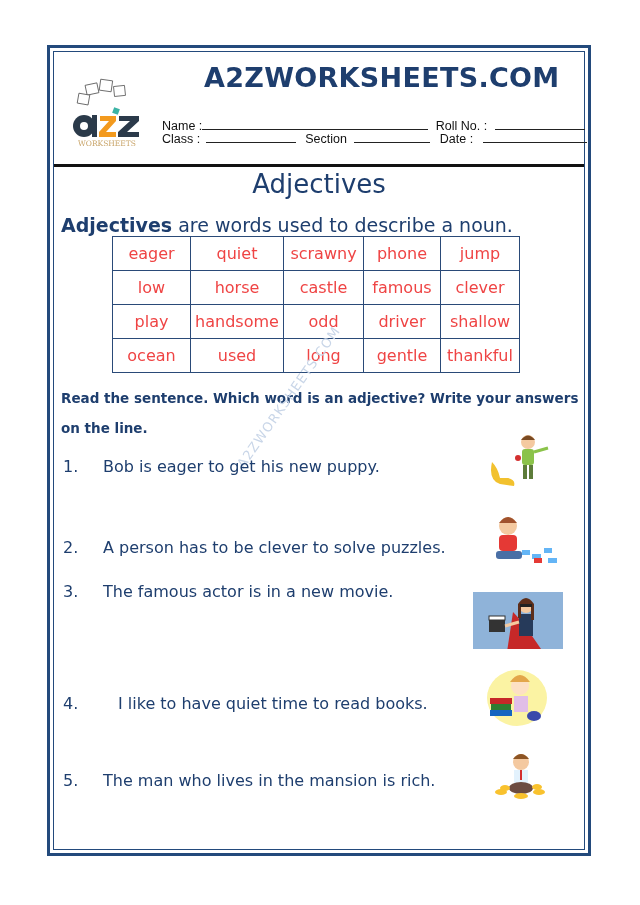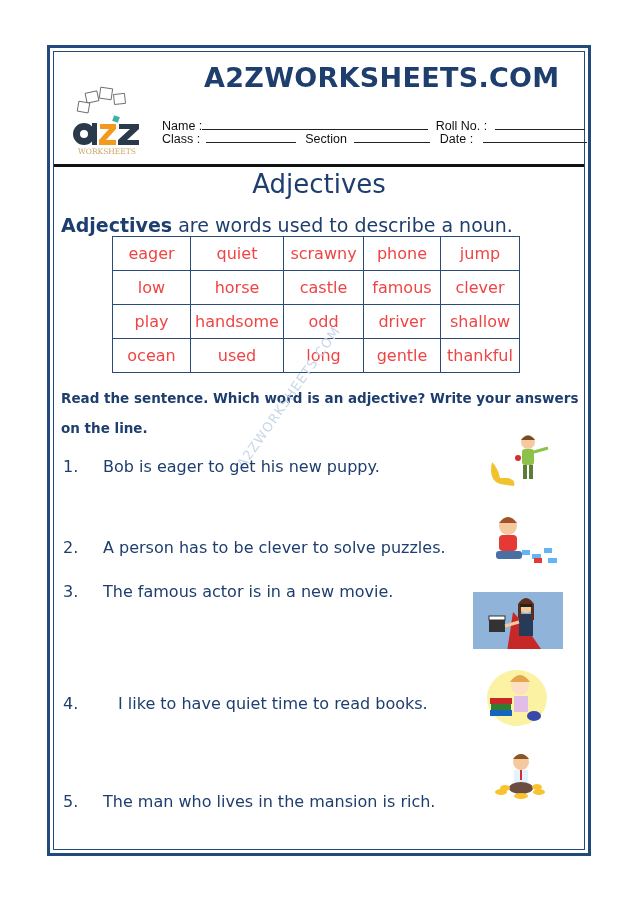--- a/index.html
+++ b/index.html
@@ -1,20 +1,20 @@
 <!DOCTYPE html>
 <html><head>
 <meta charset="utf-8">
 <style>
   html, body { margin:0; padding:0; background:#ffffff; }
   body { width:640px; height:905px; position:relative; overflow:hidden; font-family:"DejaVu Sans", sans-serif; color:#1f3b66; }
   .outer { position:absolute; left:47px; top:45px; width:544px; height:811px; border:3px solid #234a7c; box-sizing:border-box; }
   .inner { position:absolute; left:3px; top:3px; right:3px; bottom:3px; border:1px solid #234a7c; }
   .header { position:absolute; left:0; top:0; right:0; height:112px; border-bottom:3px solid #111; }
-  .logo { position:absolute; left:10px; top:34px; width:86px; height:72px;text-align:right; }
+  .logo { position:absolute; left:10px; top:26px; width:86px; height:72px;text-align:right; }
   .site-title { position:absolute; left:150px; top:10px; font-family:"DejaVu Sans", sans-serif; font-weight:bold; font-size:27px; color:#1e3e6e; letter-spacing:0.3px; }
   .field-row { position:absolute; left:108px; font-family:"Liberation Sans", sans-serif; font-size:12.5px; color:#111; white-space:nowrap; }
   .field-row .line { display:inline-block; border-bottom:1px solid #222; height:11px; vertical-align:baseline; }
   .title { position:absolute; left:0; right:0; top:117px; text-align:center; font-family:"DejaVu Sans", sans-serif; font-size:26px; color:#1e3e6e; }
   .intro { position:absolute; left:7px; top:162px; font-size:19px; color:#1e3e6e; }
   .intro b { font-weight:bold; }
   table.words { position:absolute; left:58px; top:184px; border-collapse:collapse; }
   table.words td { border:1px solid #2a4a78; width:78px; height:33px; text-align:center; font-size:16px; color:#ef4444; padding:0; }
   table.words td.c0 { width:77px; } table.words td.c1 { width:92px; } table.words td.c2 { width:79px; } table.words td.c3 { width:76px; } table.words td.c4 { width:78px; }
   .instr { position:absolute; left:7px; top:331px; width:520px; font-size:13.5px; font-weight:bold; color:#1e3e6e; line-height:30px; }
@@ -168,21 +168,21 @@
         <circle cx="36" cy="18" r="9" fill="#fde0c4"></circle>
           <path d="M26 14 q10 -14 20 0" fill="#e3a64a"></path>
         <rect x="6" y="30" width="22" height="6" fill="#c62828"></rect>
           <rect x="7" y="36" width="20" height="6" fill="#2e7d32"></rect>
           <rect x="6" y="42" width="22" height="6" fill="#1565c0"></rect>
         <rect x="30" y="28" width="14" height="16" fill="#e1bee7"></rect>
         <ellipse cx="50" cy="48" rx="7" ry="5" fill="#3949ab"></ellipse>
       </svg>
     </div>
 
-    <div class="q" style="top:740px;">
+    <div class="q" style="top:719px;">
       <span class="num">5.</span><span>The man who lives in the mansion is rich.</span>
     </div>
     <div class="pic" style="left:437px; top:698px;">
       <svg width="60" height="52" viewBox="0 0 60 52">
         <circle cx="30" cy="12" r="8" fill="#f4c9a0"></circle>
           <path d="M22 9 q8 -10 16 0" fill="#8d5524"></path>
         <rect x="23" y="20" width="14" height="14" fill="#e3f2fd"></rect>
         <rect x="29" y="20" width="2" height="10" fill="#d32f2f"></rect>
         <ellipse cx="30" cy="38" rx="12" ry="6" fill="#6d4c41"></ellipse>
         <g fill="#f9c22e">

